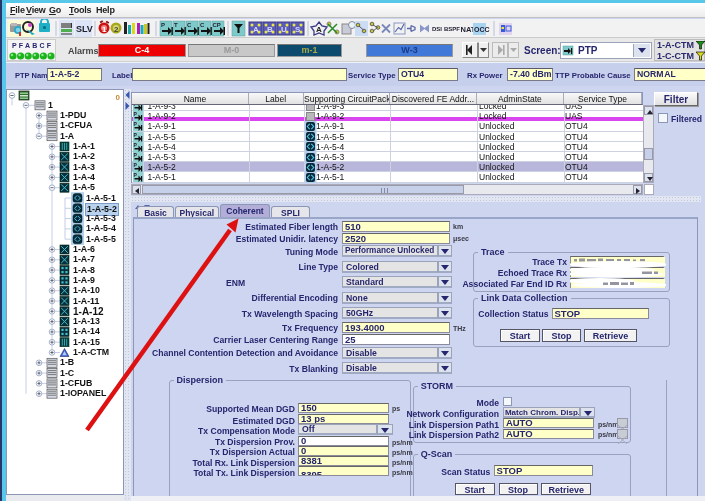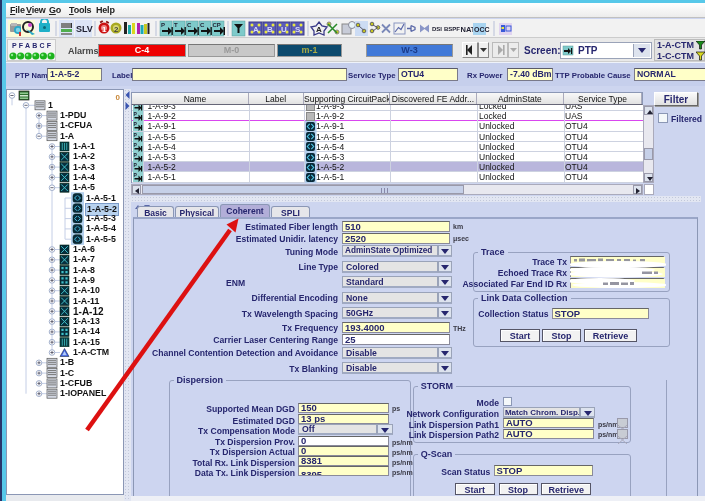--- a/index.html
+++ b/index.html
@@ -532,21 +532,21 @@
           <div style="position:absolute;left:347px;top:0px;font-size:8.5px;color:#111;line-height:10px;">Locked</div>
           <div style="position:absolute;left:433px;top:0px;font-size:8.5px;color:#111;line-height:10px;">UAS</div>
           <svg width="11" height="10" style="position:absolute;left:0.5px;top:0px;">
             <rect x="0" y="0" width="10" height="10" fill="#8fd0d0"></rect>
             <text x="0.5" y="5" font-size="5" font-weight="bold" fill="#223">P</text>
             <path d="M1.5 6 h4 v-2.5 l3 3.2 -3 3.2 v-2.5 h-4 z" fill="#111"></path>
             <rect x="8" y="4" width="1.2" height="5.5" fill="#111"></rect>
           </svg>
           <div style="position:absolute;left:173.5px;top:0.5px;width:9px;height:9px;background:#b8b8b8;border:1px solid #888;"></div>
         </div>
-        <div style="position:absolute;left:0;top:6.2px;width:512px;height:10.2px;border-bottom:1px solid #d946ef;">
+        <div style="position:absolute;left:0;top:6.2px;width:512px;height:10.2px;border-bottom:4px solid #d946ef;">
           <div style="position:absolute;left:15.5px;top:0px;font-size:8.5px;color:#111;line-height:10px;">1-A-9-2</div>
           <div style="position:absolute;left:184px;top:0px;font-size:8.5px;color:#111;line-height:10px;">1-A-9-2</div>
           <div style="position:absolute;left:347px;top:0px;font-size:8.5px;color:#111;line-height:10px;">Locked</div>
           <div style="position:absolute;left:433px;top:0px;font-size:8.5px;color:#111;line-height:10px;">UAS</div>
           <svg width="11" height="10" style="position:absolute;left:0.5px;top:0px;">
             <rect x="0" y="0" width="10" height="10" fill="#8fd0d0"></rect>
             <text x="0.5" y="5" font-size="5" font-weight="bold" fill="#223">P</text>
             <path d="M1.5 6 h4 v-2.5 l3 3.2 -3 3.2 v-2.5 h-4 z" fill="#111"></path>
             <rect x="8" y="4" width="1.2" height="5.5" fill="#111"></rect>
           </svg>
@@ -705,21 +705,21 @@
       <div style="position:absolute;left:138px;top:2.5px;width:39px;height:11.5px;background:#e6e6ea;border:1px solid #8b97b5;border-bottom:none;border-radius:3px 3px 0 0;text-align:center;font-size:8.5px;font-weight:bold;color:#26266e;line-height:12px;">SPLI</div>
       <div style="position:absolute;left:0;top:14px;width:565px;height:280px;background:#cdd5f0;border:1px solid #8b97b5;border-top:2px solid #9aa6c8;overflow:hidden;">
         <div style="position:absolute;left:-1px;top:-1.5px;width:566px;height:283px;">
           <div style="position:absolute;left:0;top:4px;width:205px;text-align:right;font-size:8.6px;font-weight:bold;color:#26266e;white-space:nowrap;">Estimated Fiber length</div>
           <div style="position:absolute;left:209px;top:3px;width:108px;height:11px;background:#ffffc8;border:1px solid #8a8a9a;border-top-color:#666;font-size:9.5px;font-weight:bold;color:#26266e;padding:0 2px;line-height:9px;white-space:nowrap;overflow:hidden;">510</div>
           <div style="position:absolute;left:320px;top:5px;font-size:7px;font-weight:bold;color:#3a3a46;white-space:nowrap;">km</div>
           <div style="position:absolute;left:0;top:16.5px;width:205px;text-align:right;font-size:8.6px;font-weight:bold;color:#26266e;white-space:nowrap;">Estimated Unidir. latency</div>
           <div style="position:absolute;left:209px;top:15.5px;width:108px;height:11px;background:#ffffc8;border:1px solid #8a8a9a;border-top-color:#666;font-size:9.5px;font-weight:bold;color:#26266e;padding:0 2px;line-height:9px;white-space:nowrap;overflow:hidden;">2520</div>
           <div style="position:absolute;left:320px;top:17.5px;font-size:7px;font-weight:bold;color:#3a3a46;white-space:nowrap;">μsec</div>
           <div style="position:absolute;left:0;top:29px;width:205px;text-align:right;font-size:8.6px;font-weight:bold;color:#26266e;white-space:nowrap;">Tuning Mode</div>
-          <div style="position:absolute;left:209px;top:27.5px;width:96px;height:12px;background:#e4e4e4;border:1px solid #9aa3b8;border-bottom:2px solid #a0aac2;font-size:8.2px;font-weight:bold;color:#26266e;padding:0 2px;line-height:10px;white-space:nowrap;overflow:hidden;">AdminState Optimized</div>
+          <div style="position:absolute;left:209px;top:27.5px;width:96px;height:12px;background:#e4e4e4;border:1px solid #9aa3b8;border-bottom:2px solid #a0aac2;font-size:8.2px;font-weight:bold;color:#26266e;padding:0 2px;line-height:10px;white-space:nowrap;overflow:hidden;">Performance Unlocked</div>
           <div style="position:absolute;left:305px;top:27.5px;width:13.5px;height:12px;background:#dde3ee;border:1px solid #9aa3b8;border-bottom:2px solid #a0aac2;">
             <div style="position:absolute;left:1.75px;top:3.0px;border-left:4.5px solid transparent;border-right:4.5px solid transparent;border-top:5px solid #26266e;"></div>
           </div>
           <div style="position:absolute;left:0;top:44.5px;width:205px;text-align:right;font-size:8.6px;font-weight:bold;color:#26266e;white-space:nowrap;">Line Type</div>
           <div style="position:absolute;left:209px;top:43px;width:96px;height:12px;background:#e4e4e4;border:1px solid #9aa3b8;border-bottom:2px solid #a0aac2;font-size:8.7px;font-weight:bold;color:#26266e;padding:0 3px;line-height:10px;white-space:nowrap;overflow:hidden;">Colored</div>
           <div style="position:absolute;left:305px;top:43px;width:13.5px;height:12px;background:#dde3ee;border:1px solid #9aa3b8;border-bottom:2px solid #a0aac2;">
             <div style="position:absolute;left:1.75px;top:3.0px;border-left:4.5px solid transparent;border-right:4.5px solid transparent;border-top:5px solid #26266e;"></div>
           </div>
           <div style="position:absolute;left:0;top:60px;width:205px;text-align:center;font-size:8.6px;font-weight:bold;color:#26266e;white-space:nowrap;">ENM</div>
           <div style="position:absolute;left:209px;top:58.5px;width:96px;height:12px;background:#e4e4e4;border:1px solid #9aa3b8;border-bottom:2px solid #a0aac2;font-size:8.7px;font-weight:bold;color:#26266e;padding:0 3px;line-height:10px;white-space:nowrap;overflow:hidden;">Standard</div>
@@ -811,21 +811,21 @@
           </div>
           <div style="position:absolute;left:0;top:219.7px;width:162px;text-align:right;font-size:8.6px;font-weight:bold;color:#26266e;white-space:nowrap;">Tx Dispersion Prov.</div>
           <div style="position:absolute;left:165px;top:218.5px;width:90.5px;height:10px;background:#ffffff;border:1px solid #8a8a9a;border-top-color:#666;font-size:9.5px;font-weight:bold;color:#26266e;padding:0 2px;line-height:8px;white-space:nowrap;overflow:hidden;">0</div>
           <div style="position:absolute;left:259px;top:221px;font-size:7px;font-weight:bold;color:#3a3a46;white-space:nowrap;">ps/nm</div>
           <div style="position:absolute;left:0;top:229.8px;width:162px;text-align:right;font-size:8.6px;font-weight:bold;color:#26266e;white-space:nowrap;">Tx Dispersion Actual</div>
           <div style="position:absolute;left:165px;top:228.60000000000002px;width:90.5px;height:10px;background:#ffffc8;border:1px solid #8a8a9a;border-top-color:#666;font-size:9.5px;font-weight:bold;color:#26266e;padding:0 2px;line-height:8px;white-space:nowrap;overflow:hidden;">0</div>
           <div style="position:absolute;left:259px;top:231px;font-size:7px;font-weight:bold;color:#3a3a46;white-space:nowrap;">ps/nm</div>
           <div style="position:absolute;left:0;top:240px;width:162px;text-align:right;font-size:8.6px;font-weight:bold;color:#26266e;white-space:nowrap;">Total Rx. Link Dispersion</div>
           <div style="position:absolute;left:165px;top:238.7px;width:90.5px;height:10px;background:#ffffc8;border:1px solid #8a8a9a;border-top-color:#666;font-size:9.5px;font-weight:bold;color:#26266e;padding:0 2px;line-height:8px;white-space:nowrap;overflow:hidden;">8381</div>
           <div style="position:absolute;left:259px;top:241px;font-size:7px;font-weight:bold;color:#3a3a46;white-space:nowrap;">ps/nm</div>
-          <div style="position:absolute;left:0;top:250.2px;width:162px;text-align:right;font-size:8.6px;font-weight:bold;color:#26266e;white-space:nowrap;">Data Tx. Link Dispersion</div>
+          <div style="position:absolute;left:0;top:250.2px;width:162px;text-align:right;font-size:8.6px;font-weight:bold;color:#26266e;white-space:nowrap;">Total Tx. Link Dispersion</div>
           <div style="position:absolute;left:165px;top:248.89999999999998px;width:90.5px;height:10px;background:#ffffc8;border:1px solid #8a8a9a;border-top-color:#666;font-size:9.5px;font-weight:bold;color:#26266e;padding:4px 2px;line-height:8px;white-space:nowrap;overflow:hidden;">8395</div>
           <div style="position:absolute;left:259px;top:251.2px;font-size:7px;font-weight:bold;color:#3a3a46;white-space:nowrap;">ps/nm</div>
           <div style="position:absolute;left:279.7px;top:168.10000000000002px;width:218.6px;height:57.2px;border:1px solid #98a2c0;border-radius:3px;"></div>
           <div style="position:absolute;left:284.7px;top:162.10000000000002px;background:#cdd5f0;padding:0 3px;font-size:9px;font-weight:bold;color:#26266e;line-height:12px;">STORM</div>
           <div style="position:absolute;left:0;top:180.3px;width:366px;text-align:right;font-size:8.6px;font-weight:bold;color:#26266e;white-space:nowrap;">Mode</div>
           <div style="position:absolute;left:369.9px;top:179.3px;width:9px;height:9px;background:#f4f8fa;border:1px solid #8b97b5;"></div>
           <div style="position:absolute;left:0;top:191.5px;width:366px;text-align:right;font-size:8.6px;font-weight:bold;color:#26266e;white-space:nowrap;">Network Configuration</div>
           <div style="position:absolute;left:369.9px;top:189.89999999999998px;width:77px;height:11px;background:#e4e4e4;border:1px solid #9aa3b8;border-bottom:2px solid #a0aac2;font-size:8px;font-weight:bold;color:#26266e;padding:0 1px;line-height:9px;white-space:nowrap;overflow:hidden;">Match Chrom. Disp.</div>
           <div style="position:absolute;left:446.9px;top:189.89999999999998px;width:15.5px;height:11px;background:#dde3ee;border:1px solid #9aa3b8;border-bottom:2px solid #a0aac2;">
             <div style="position:absolute;left:2.75px;top:2.5px;border-left:4.5px solid transparent;border-right:4.5px solid transparent;border-top:5px solid #26266e;"></div>

